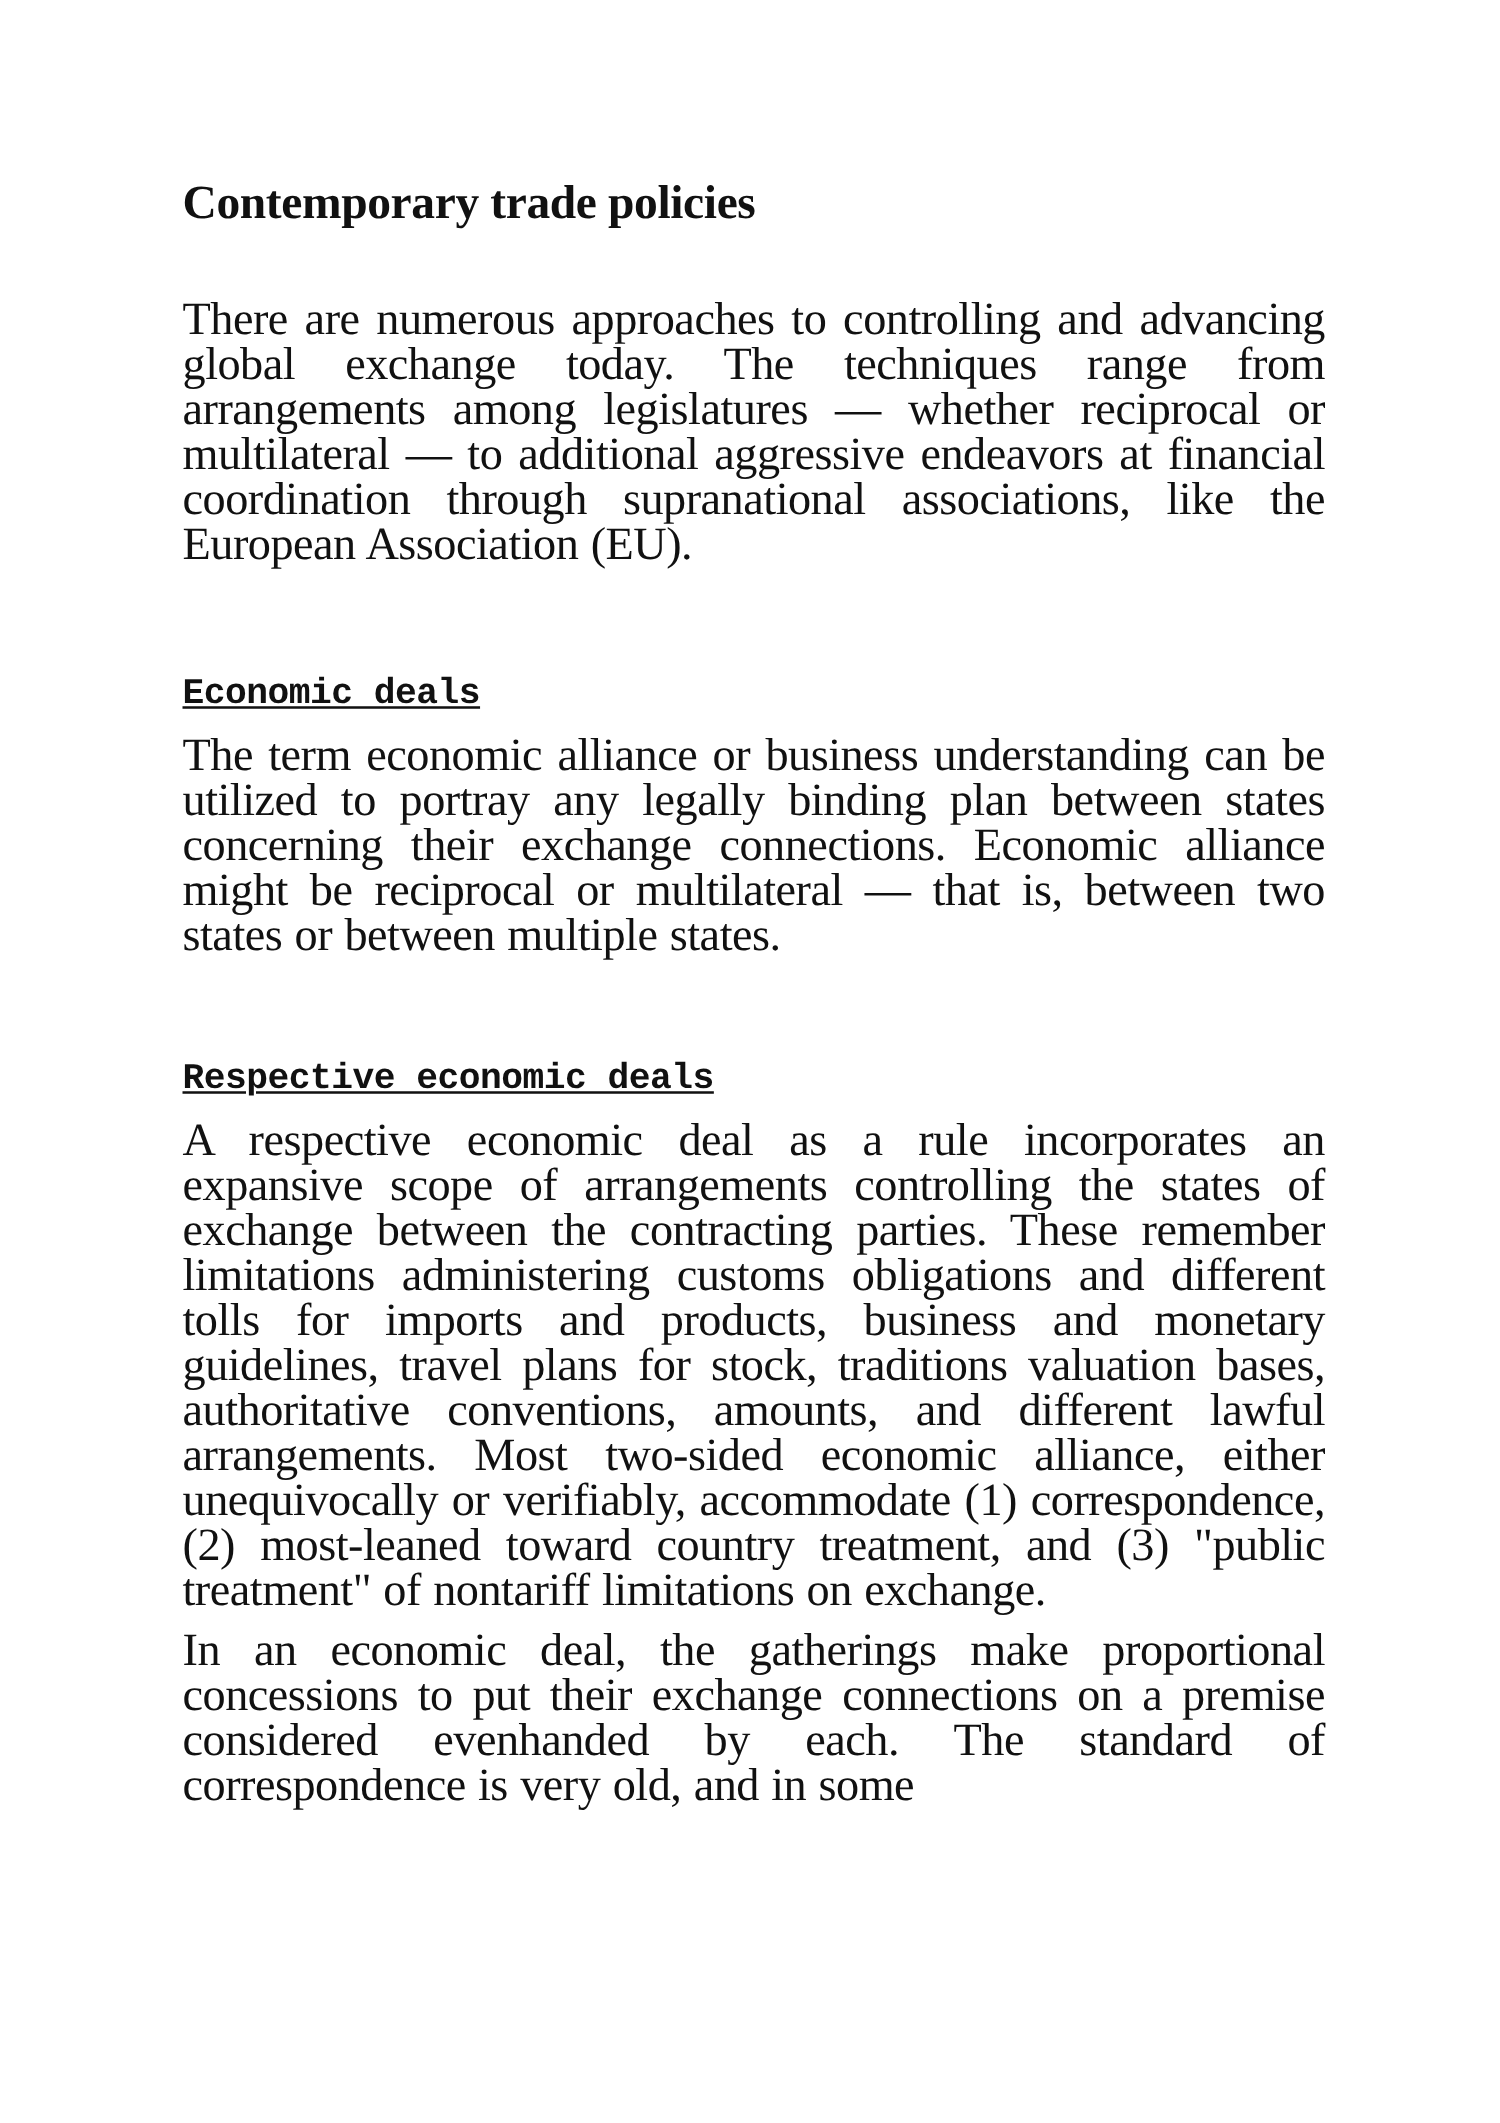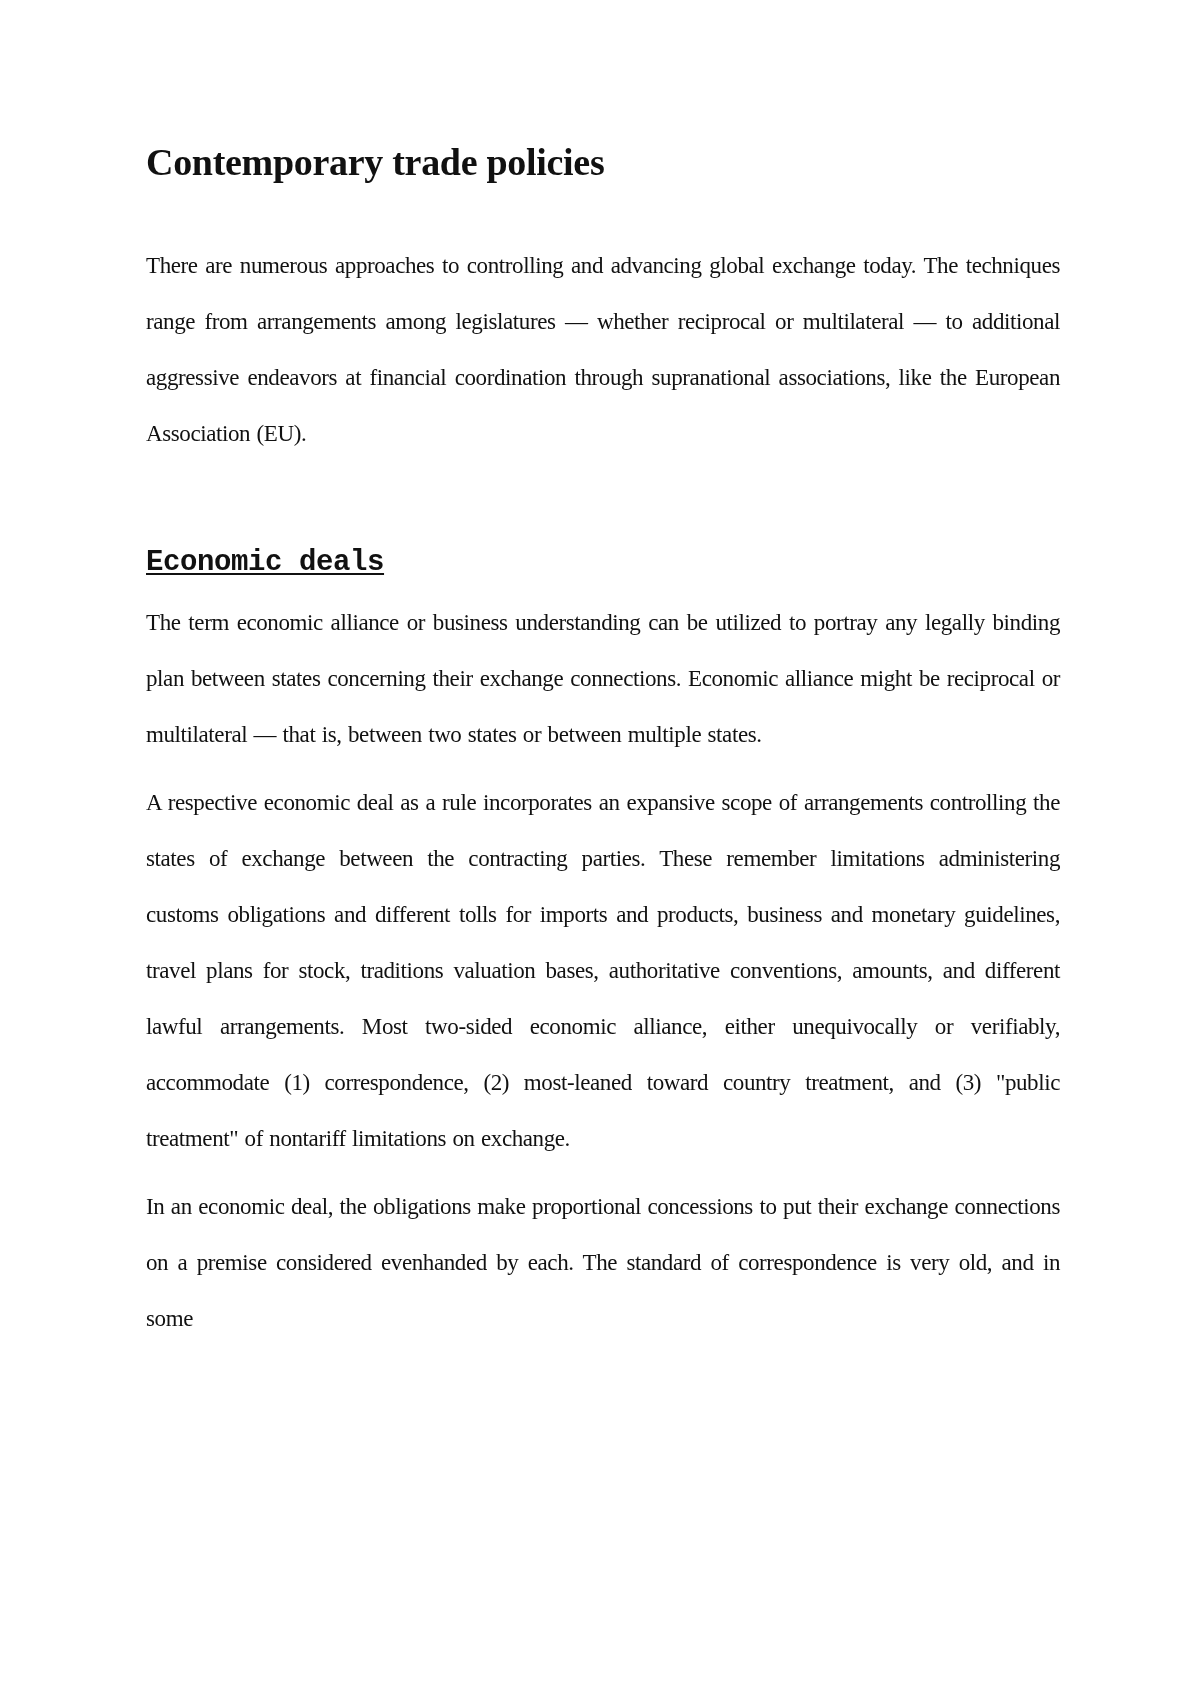--- a/index.html
+++ b/index.html
@@ -24,22 +24,22 @@
     .doc-title {
       font-size: 38px;
       font-weight: bold;
       text-decoration-thickness: 2px;
       text-underline-offset: 4px;
       margin: 0;
       line-height: 1.2;
       letter-spacing: -0.3px;
     }
     .para {
-      font-size: 23px;
-      line-height: 56px;
+      font-size: 37px;
+      line-height: 36px;
       text-align: justify;
       margin: 0;
       letter-spacing: -0.4px;
       word-spacing: 1px;
     }
     .section-heading {
       font-size: 29px;
       font-weight: bold;
       text-decoration: underline;
       text-decoration-thickness: 2px;
@@ -61,16 +61,17 @@
 <body>
 
 <div class="page">
   <h1 class="doc-title">Contemporary trade policies</h1>
 
   <p class="para" id="intro-paragraph">There are numerous approaches to controlling and advancing global exchange today. The techniques range from arrangements among legislatures — whether reciprocal or multilateral — to additional aggressive endeavors at financial coordination through supranational associations, like the European Association (EU).</p>
 
   <h2 class="section-heading" id="section-0-heading">Economic deals</h2>
   <p class="para" id="section-0-body">The term economic alliance or business understanding can be utilized to portray any legally binding plan between states concerning their exchange connections. Economic alliance might be reciprocal or multilateral — that is, between two states or between multiple states.</p>
 
+  <h2 class="section-heading" id="section-1-heading">Respective economic deals</h2>
   <p class="para" id="section-1-body">A respective economic deal as a rule incorporates an expansive scope of arrangements controlling the states of exchange between the contracting parties. These remember limitations administering customs obligations and different tolls for imports and products, business and monetary guidelines, travel plans for stock, traditions valuation bases, authoritative conventions, amounts, and different lawful arrangements. Most two-sided economic alliance, either unequivocally or verifiably, accommodate (1) correspondence, (2) most-leaned toward country treatment, and (3) "public treatment" of nontariff limitations on exchange.</p>
 
-  <p class="para" id="section-2-body">In an economic deal, the obligations make proportional concessions to put their exchange connections on a premise considered evenhanded by each. The standard of correspondence is very old, and in some</p>
+  <p class="para" id="section-2-body">In an economic deal, the gatherings make proportional concessions to put their exchange connections on a premise considered evenhanded by each. The standard of correspondence is very old, and in some</p>
 </div>
 
 </body></html>

